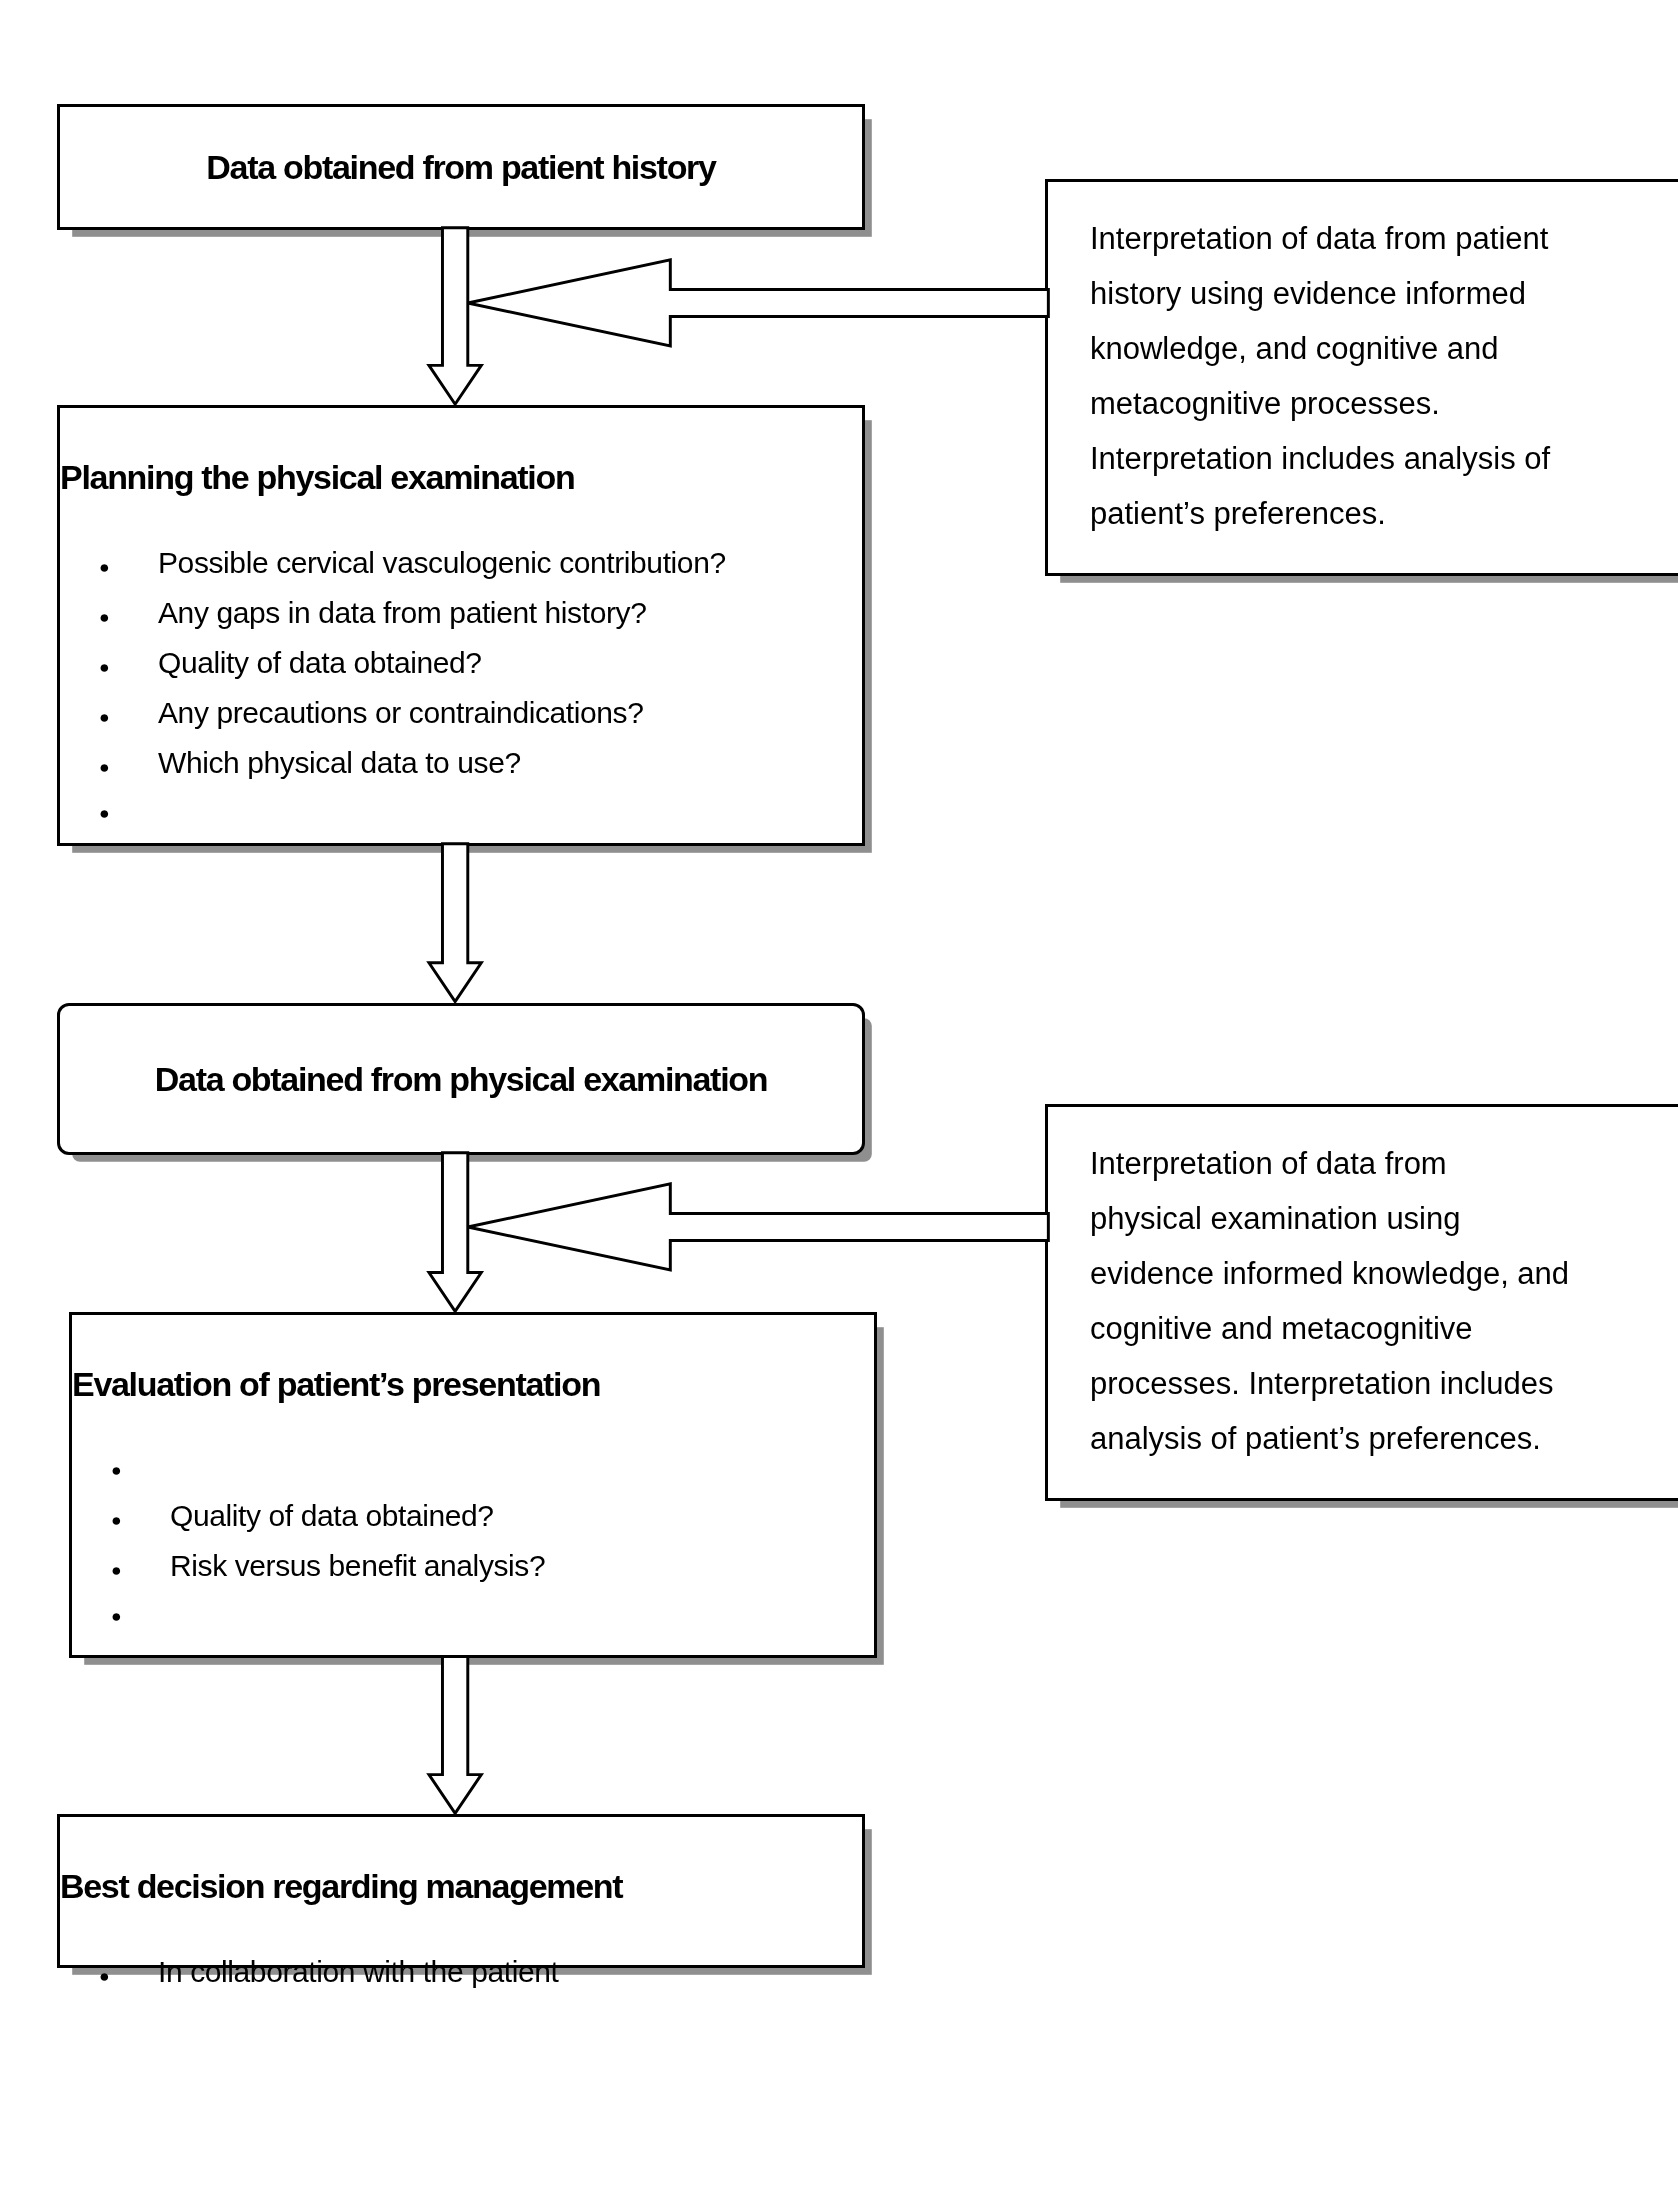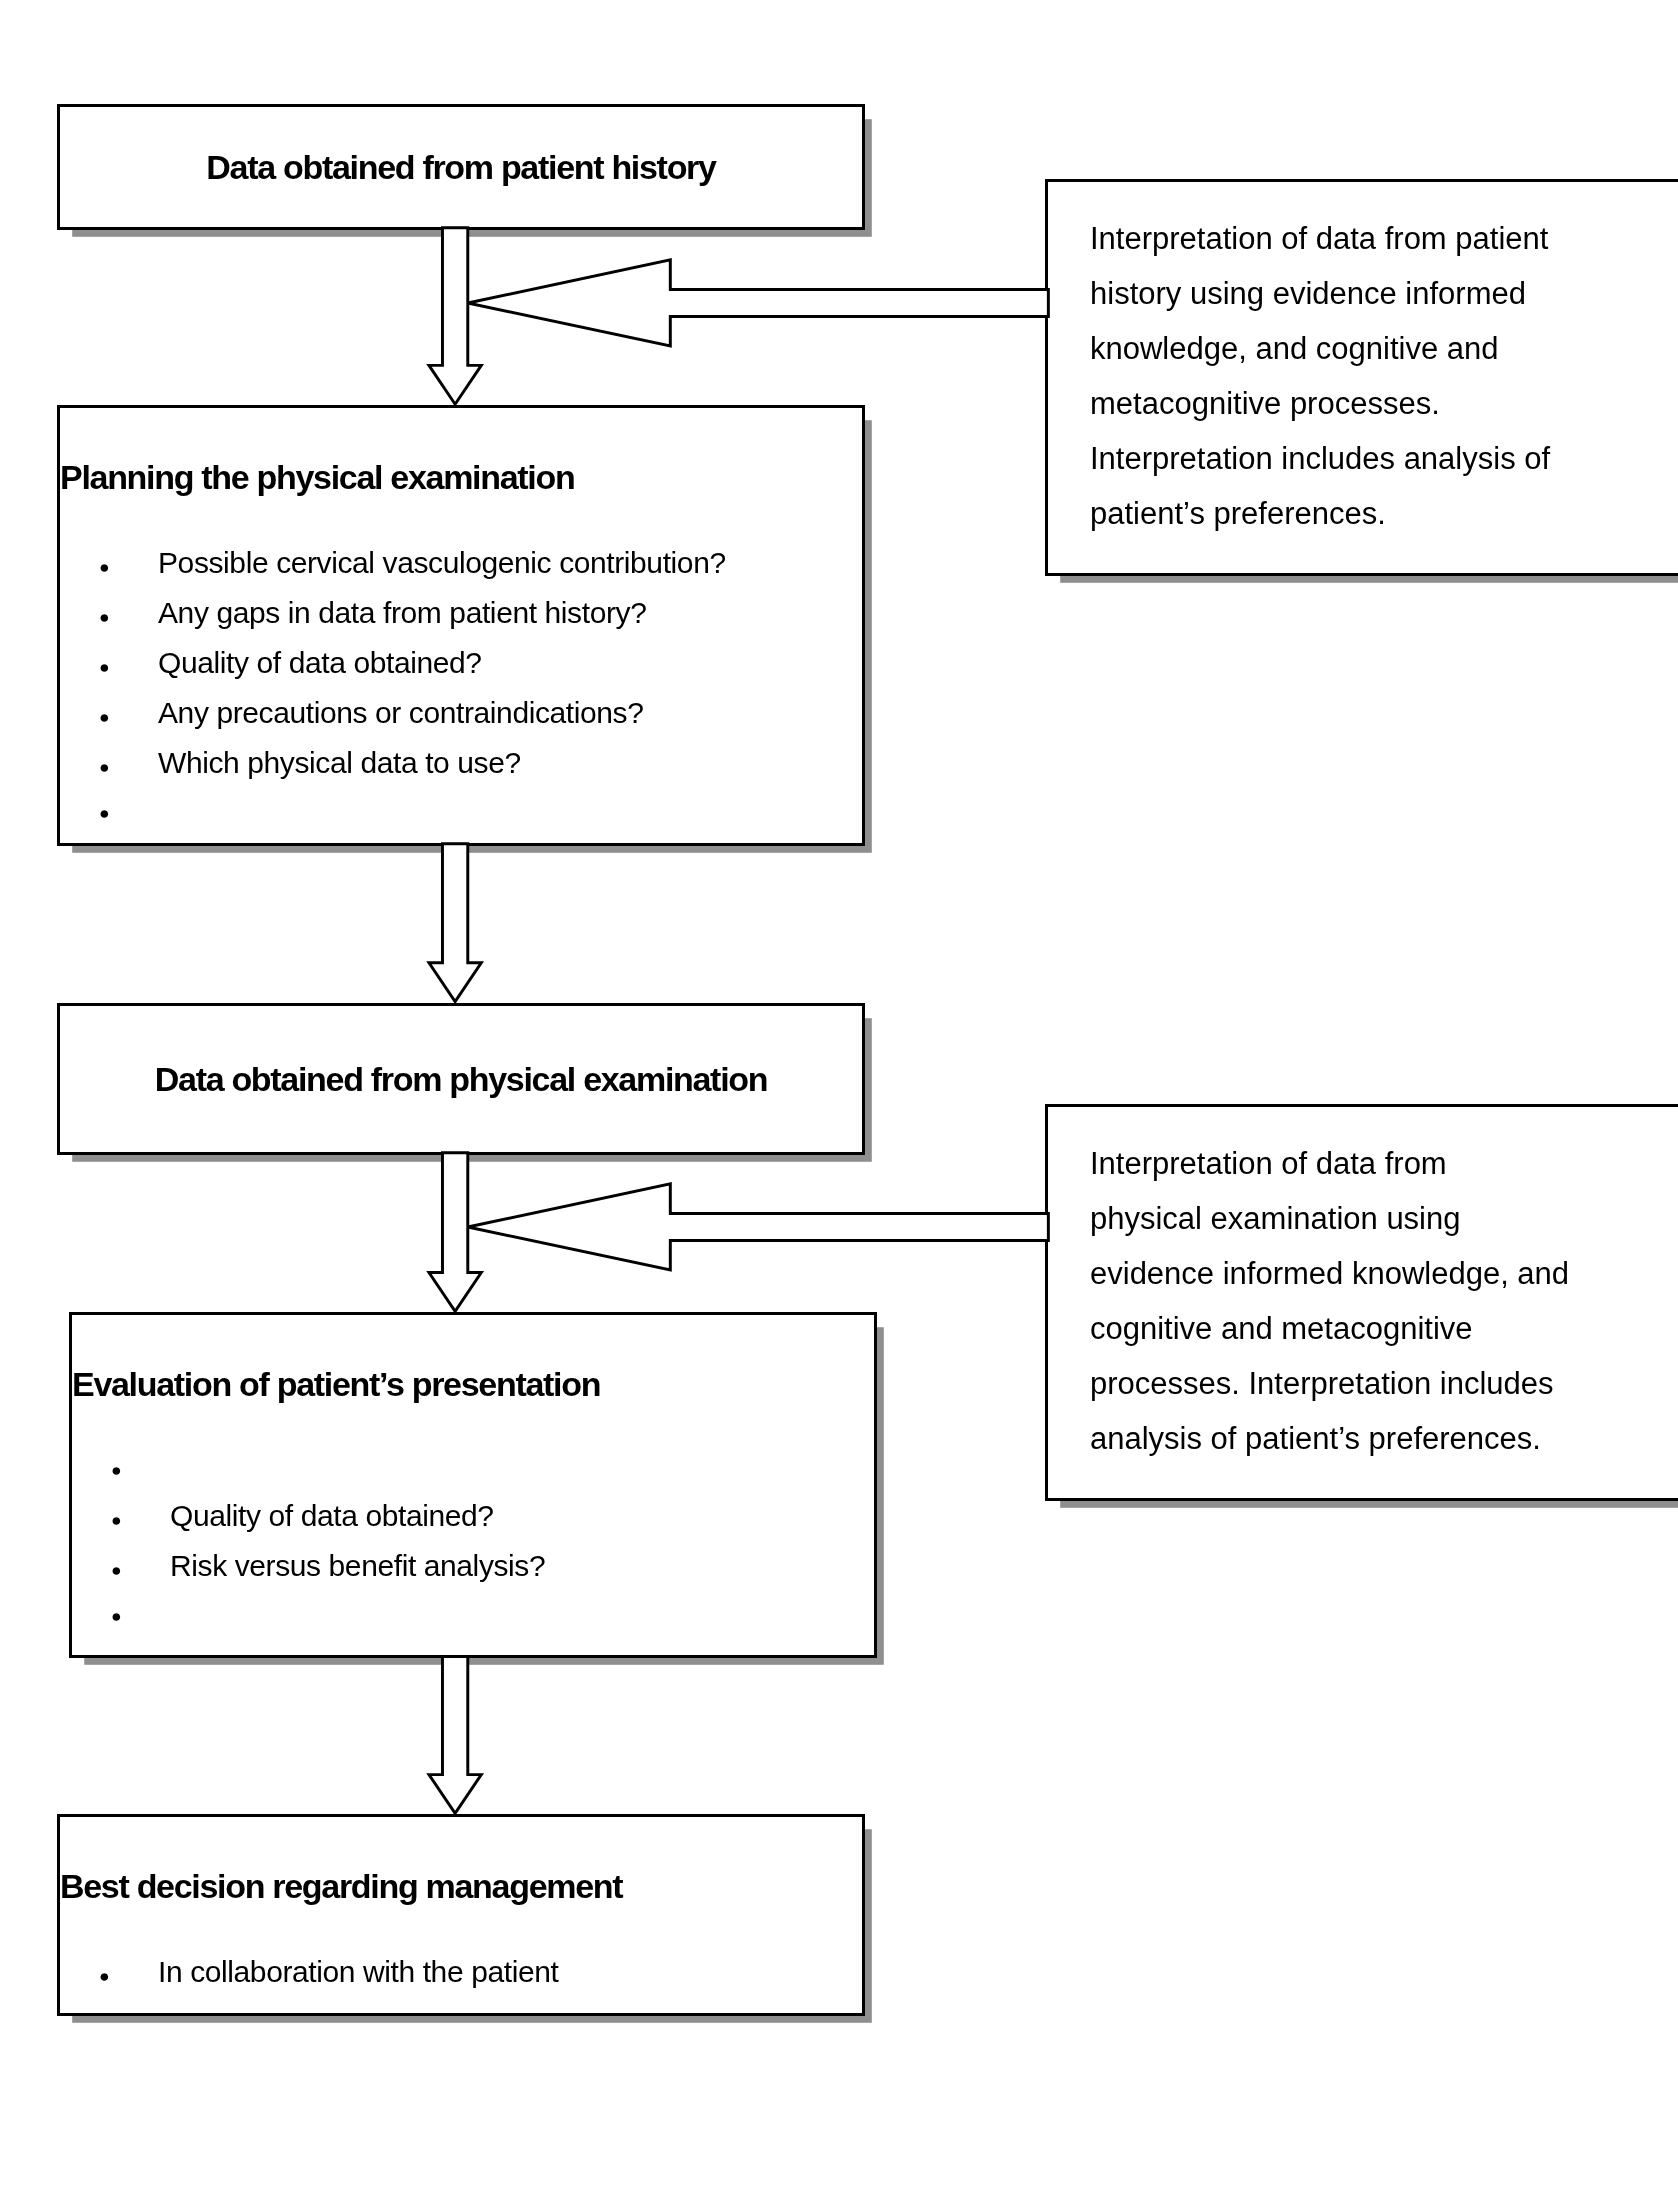--- a/index.html
+++ b/index.html
@@ -33,23 +33,23 @@
     white-space: nowrap;
   }
   .title-center {
     display: flex; align-items: center; justify-content: center;
     text-align: center;
   }
   .title-left { }
 
   #box-history    { top: 104px;  height: 126px; }
   #box-planning   { top: 405px;  height: 441px; }
-  #box-physical   { top: 1003px; height: 152px; }
+  #box-physical   { top: 1003px; height: 152px; border-radius: 12px; }
   #box-evaluation { top: 1312px; height: 346px; margin-left: 12px; }
-  #box-decision   { top: 1814px; height: 202px; }
+  #box-decision   { top: 1814px; height: 154px; }
 
   #box-planning .title, #box-evaluation .title, #box-decision .title {
     padding-top: 48px;
   }
 
   .bullets {
     list-style: none;
     margin: 42px 0 0 0;
     padding: 0 0 0 39px;
   }

